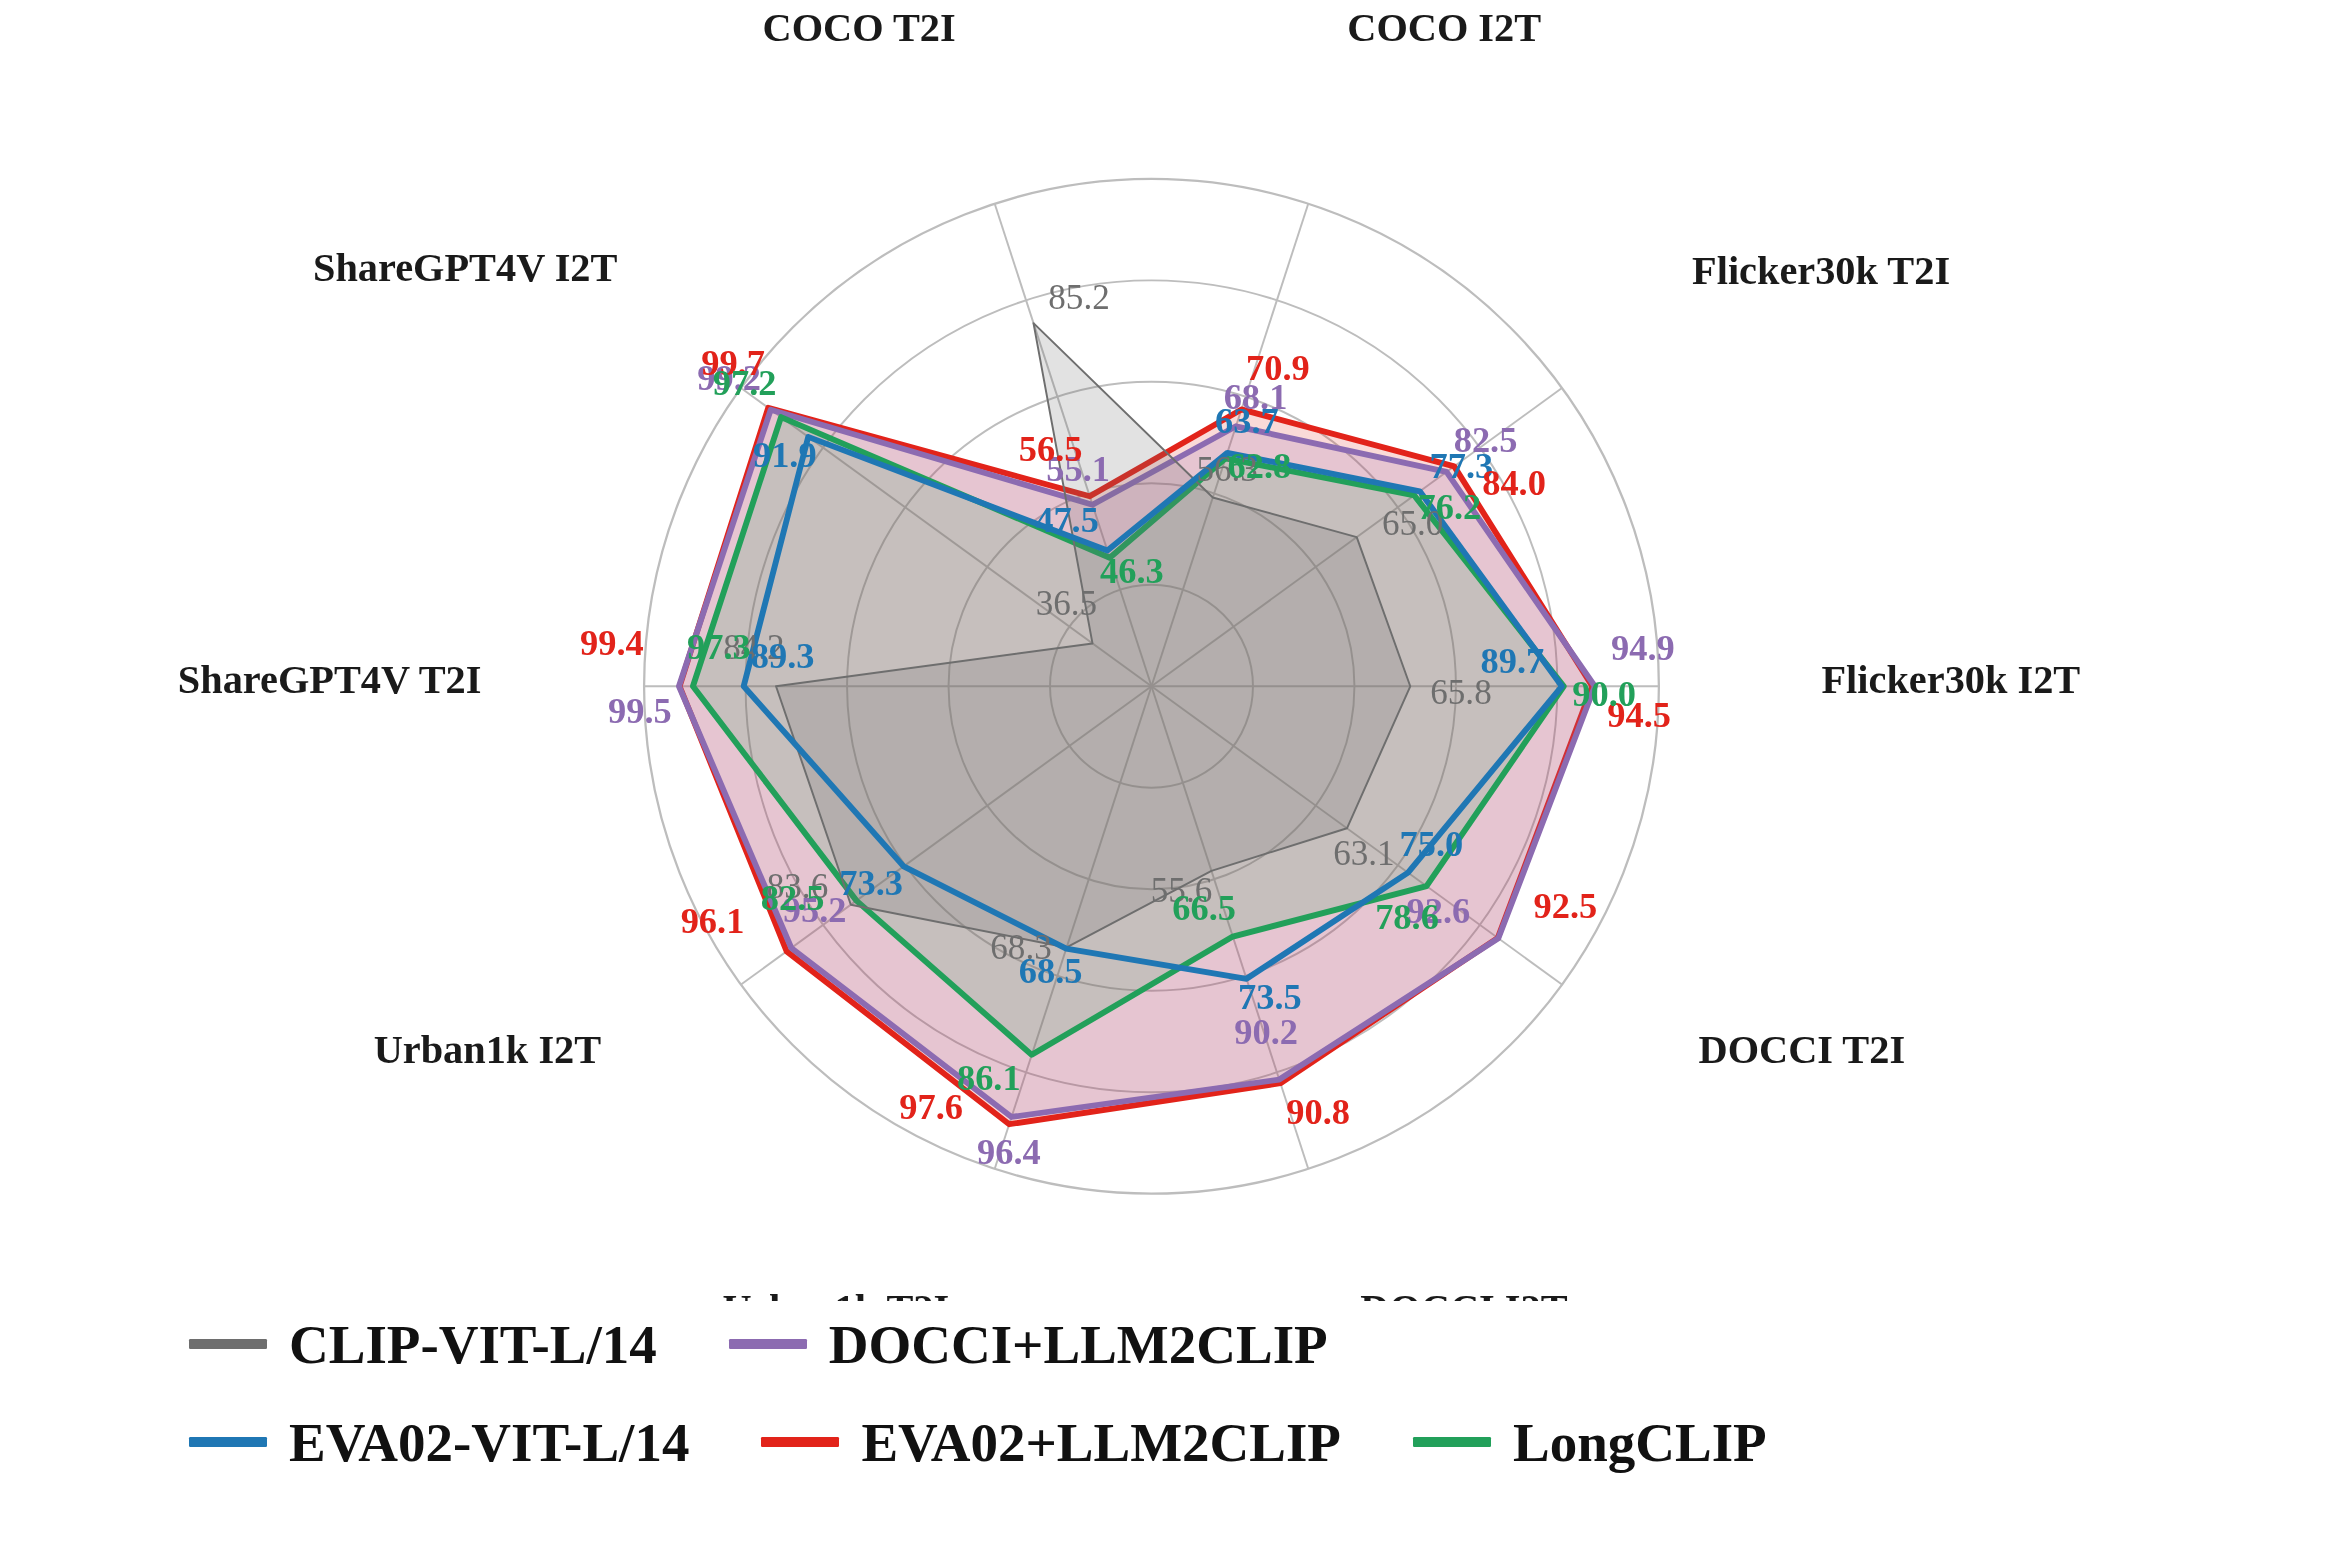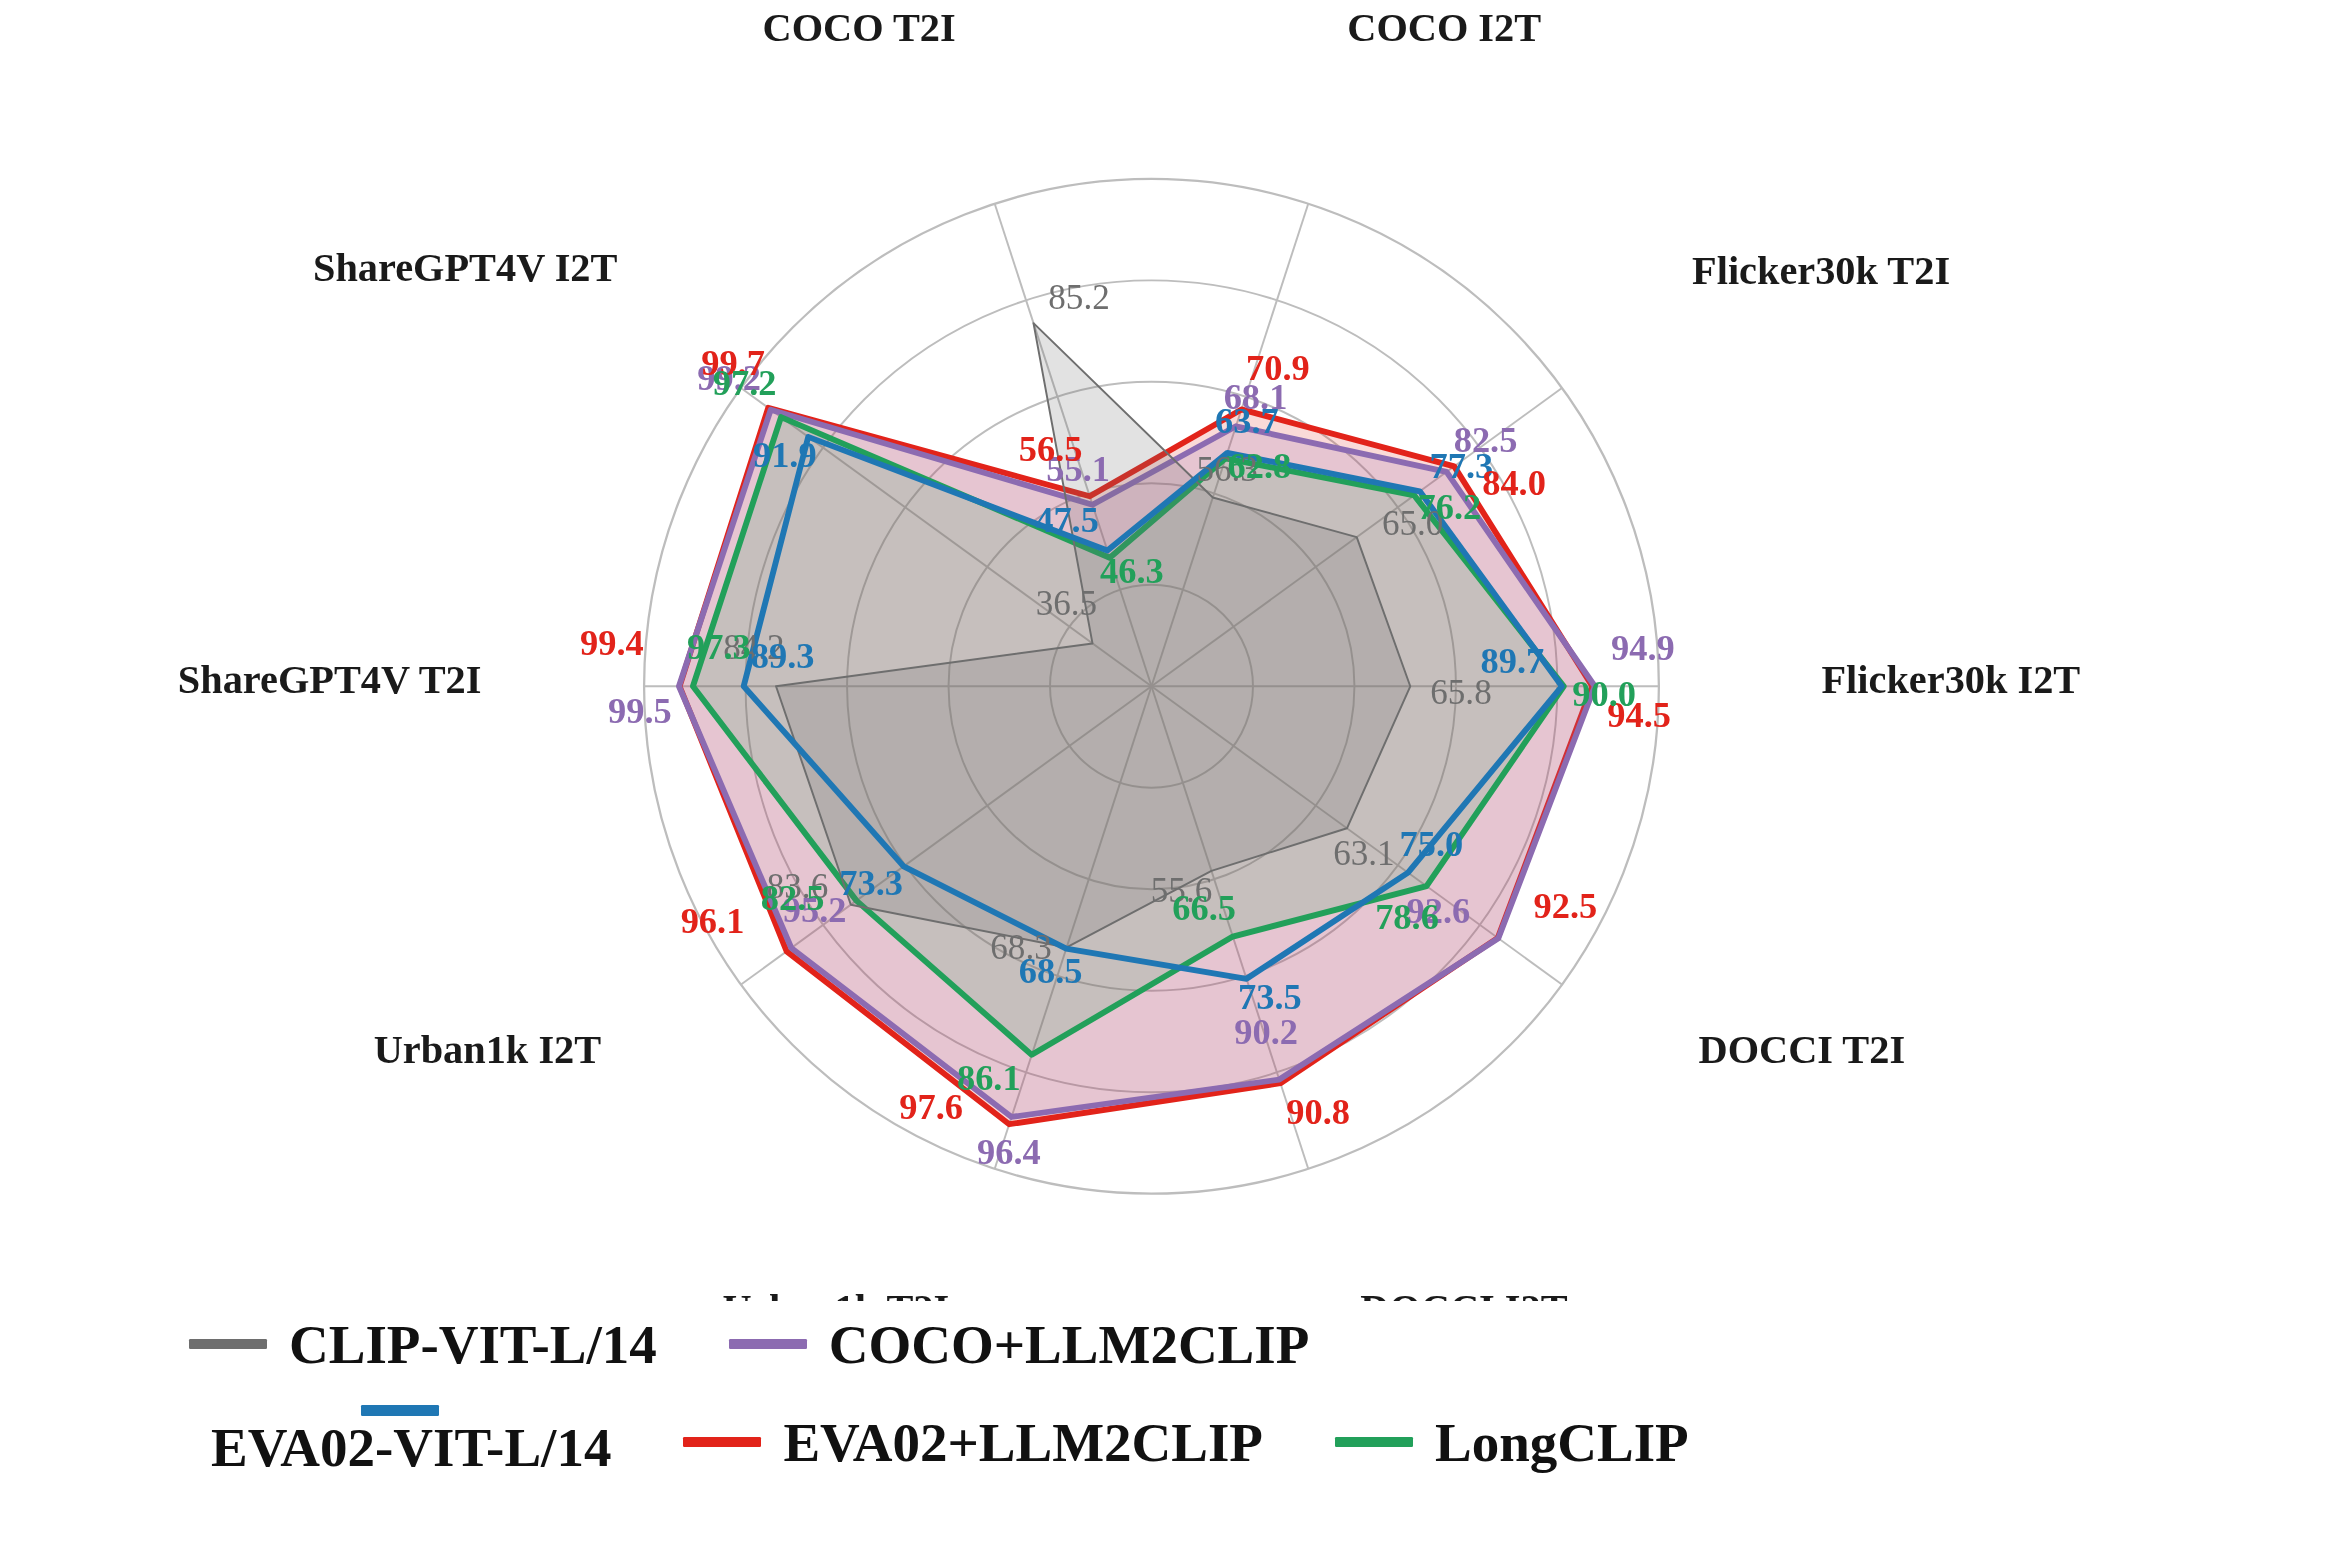--- a/index.html
+++ b/index.html
@@ -117,25 +117,25 @@
   </div>
 
   <div id="legend">
     <div class="legend-row" id="legend-row-0">
         <div class="legend-item" style="margin-right: 72px;">
           <span class="legend-swatch" style="background: rgb(110, 110, 110);"></span>
           <span class="legend-text">CLIP-VIT-L/14</span>
         </div>
         <div class="legend-item" style="margin-right: 72px;">
           <span class="legend-swatch" style="background: rgb(140, 107, 177);"></span>
-          <span class="legend-text">COCO+LLM2CLIP</span>
+          <span class="legend-text">DOCCI+LLM2CLIP</span>
         </div>
       </div>
     <div class="legend-row" id="legend-row-1">
-        <div class="legend-item" style="margin-right: 72px; flex-direction: column;">
+        <div class="legend-item" style="margin-right: 72px;">
           <span class="legend-swatch" style="background: rgb(31, 119, 180);"></span>
           <span class="legend-text">EVA02-VIT-L/14</span>
         </div>
         <div class="legend-item" style="margin-right: 72px; align-items: center;">
           <span class="legend-swatch" style="background: rgb(226, 35, 26);"></span>
           <span class="legend-text">EVA02+LLM2CLIP</span>
         </div>
         <div class="legend-item" style="margin-right: 40px;">
           <span class="legend-swatch" style="background: rgb(34, 160, 90);"></span>
           <span class="legend-text">LongCLIP</span>

